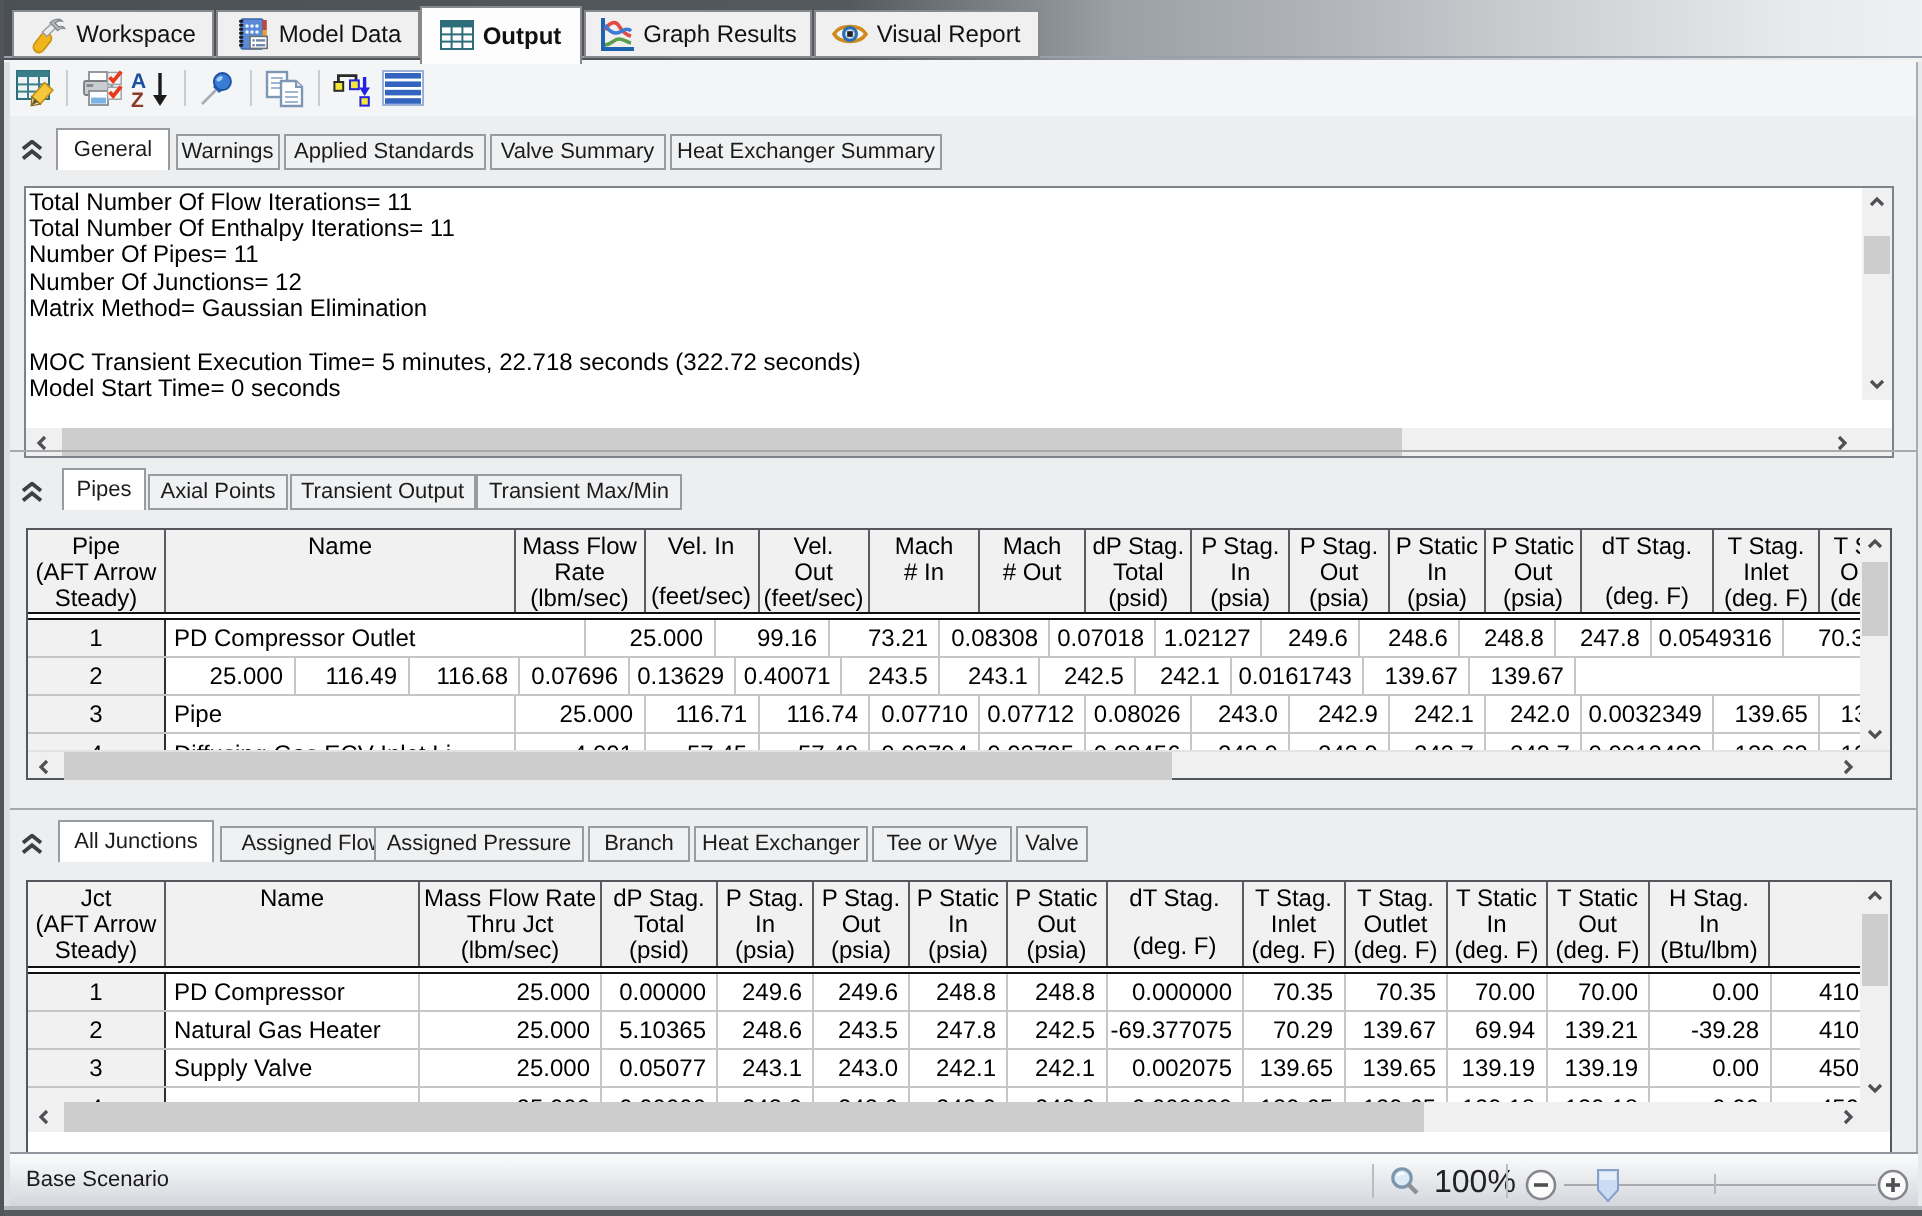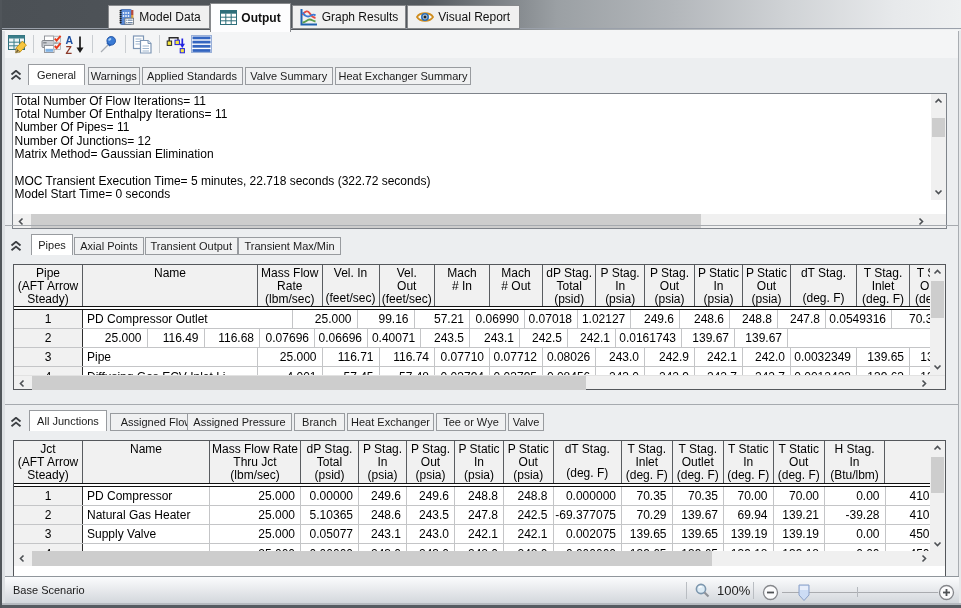--- a/index.html
+++ b/index.html
@@ -34,20 +34,28 @@
 .dc.val{justify-content:flex-end;padding-right:5px}
 .rows{position:absolute;left:0;overflow:hidden}
 .sb{position:absolute;background:#f0f0f0}
 .sbthumb{position:absolute;background:#cdcdcd}
 .sbbtn{position:absolute;display:flex;align-items:center;justify-content:center}
 .gentext{position:absolute;font-size:12px;line-height:13.35px;white-space:pre}
 </style></head>
 <body>
 <div id="tabbar">
     <div id="tabline"></div>
+    <div class="mtab" style="left:6px;width:101px">
+      <svg width="19" height="19" viewBox="0 0 19 19">
+        <rect x="3.4" y="7.8" width="5.6" height="11" rx="2.6" fill="#f0b41c" stroke="#c88f10" stroke-width="0.8" transform="rotate(38 6.2 13.3)"></rect>
+        <path d="M6.2 8 L11 3.6 L13.2 5.8 L8.4 10.2 Z" fill="#ececee" stroke="#9a9a9e" stroke-width="0.7"></path>
+        <path d="M10 3.4 C11.6 1.3 14.8 1.0 16.2 2.6 C14.7 2.2 13.3 2.6 12.5 3.5 L14.4 5.4 C15.7 5 16.8 5.3 17.4 6.2 C16.2 6 14.7 6.4 13.8 7.3 L11.9 5.3 Z" fill="#b2b6ba" stroke="#7e8286" stroke-width="0.6"></path>
+      </svg>
+      <span>Workspace</span>
+    </div>
     <div class="mtab" style="left:108px;width:102px">
       <svg width="18" height="18" viewBox="0 0 18 18">
         <rect x="3.5" y="1.5" width="11" height="15" rx="1" fill="#5b8bd8" stroke="#3c66a8" stroke-width="0.8"></rect>
         <g fill="#fff" opacity="0.9">
           <circle cx="6.5" cy="5" r="0.9"></circle>
           <circle cx="9" cy="5" r="0.9"></circle>
           <circle cx="11.5" cy="5" r="0.9"></circle>
           <circle cx="6.5" cy="8" r="0.9"></circle>
           <circle cx="9" cy="8" r="0.9"></circle>
           <circle cx="11.5" cy="8" r="0.9"></circle>
@@ -298,39 +306,39 @@
           <div class="hu">(deg. F)</div>
         </div>
       </div>
     <div class="dbl" style="top:41px;width:950px"></div>
     <div class="rows" style="top:44.5px;width:950px;height:66px">
         <div class="drow" style="height:19.33px">
           <div class="dc num0" style="width:69px">1</div>
           <div class="dc name" style="width:210px">PD Compressor Outlet</div>
           <div class="dc val" style="width:64.5px">25.000</div>
           <div class="dc val" style="width:57px">99.16</div>
-          <div class="dc val" style="width:55.5px">57.21</div>
-          <div class="dc val" style="width:55px">0.06990</div>
+          <div class="dc val" style="width:55.5px">73.21</div>
+          <div class="dc val" style="width:55px">0.08308</div>
           <div class="dc val" style="width:53px">0.07018</div>
           <div class="dc val" style="width:53.3px">1.02127</div>
           <div class="dc val" style="width:48.7px">249.6</div>
           <div class="dc val" style="width:50px">248.6</div>
           <div class="dc val" style="width:48px">248.8</div>
           <div class="dc val" style="width:48px">247.8</div>
           <div class="dc val" style="width:66px">0.0549316</div>
           <div class="dc val" style="width:53px">70.35</div>
           <div class="dc val" style="width:53px">70.35</div>
         </div>
         <div class="drow" style="height:19.33px">
           <div class="dc num0" style="width:69px">2</div>
           <div class="dc val" style="width:64.5px">25.000</div>
           <div class="dc val" style="width:57px">116.49</div>
           <div class="dc val" style="width:55.5px">116.68</div>
           <div class="dc val" style="width:55px">0.07696</div>
-          <div class="dc val" style="width:53px">0.06696</div>
+          <div class="dc val" style="width:53px">0.13629</div>
           <div class="dc val" style="width:53.3px">0.40071</div>
           <div class="dc val" style="width:48.7px">243.5</div>
           <div class="dc val" style="width:50px">243.1</div>
           <div class="dc val" style="width:48px">242.5</div>
           <div class="dc val" style="width:48px">242.1</div>
           <div class="dc val" style="width:66px">0.0161743</div>
           <div class="dc val" style="width:53px">139.67</div>
           <div class="dc val" style="width:53px">139.67</div>
         </div>
         <div class="drow" style="height:19.33px">
@@ -569,21 +577,21 @@
 </div>
 
 <div id="statusbar">
   <div class="abs" style="left:11px;top:7px;font-size:11px;color:#1a1a1a">Base Scenario</div>
   <div class="abs" style="left:684px;top:5px;width:1px;height:17px;background:#b9bdc2"></div>
   <svg class="abs" style="left:692px;top:6px" width="17" height="16" viewBox="0 0 17 16">
     <circle cx="7" cy="6" r="4.6" fill="#dcebf5" stroke="#7c96ad" stroke-width="1.6"></circle>
     <path d="M4.8 4.8 C5.5 3.8 7 3.5 8 4" stroke="#fff" stroke-width="1.2" fill="none"></path>
     <line x1="10.5" y1="9.5" x2="14.5" y2="13.5" stroke="#8e9298" stroke-width="2.2"></line>
   </svg>
-  <div class="abs" style="left:715px;top:6px;font-size:13px;color:#222">100%</div>
+  <div class="abs" style="left:715px;top:6px;font-size:16px;color:#222">100%</div>
   <div class="abs" style="left:751px;top:5px;width:1px;height:17px;background:#b9bdc2"></div>
   <svg class="abs" style="left:760px;top:583px;top:7px" width="17" height="17" viewBox="0 0 17 17">
     <circle cx="8.5" cy="8.5" r="7" fill="#fbfbfc" stroke="#85878b" stroke-width="1.3"></circle>
     <line x1="5" y1="8.5" x2="12" y2="8.5" stroke="#4e5154" stroke-width="1.8"></line>
   </svg>
   <line></line>
   <div class="abs" style="left:780px;top:14.5px;width:156px;height:1px;background:#a9abaf"></div>
   <div class="abs" style="left:855px;top:10px;width:1px;height:10px;background:#b4b8bd"></div>
   <svg class="abs" style="left:796px;top:7px" width="12" height="18" viewBox="0 0 12 18">
     <path d="M1 1 L11 1 L11 11 L6 16.5 L1 11 Z" fill="#ccdcf5" stroke="#8aa0c8" stroke-width="1"></path>

